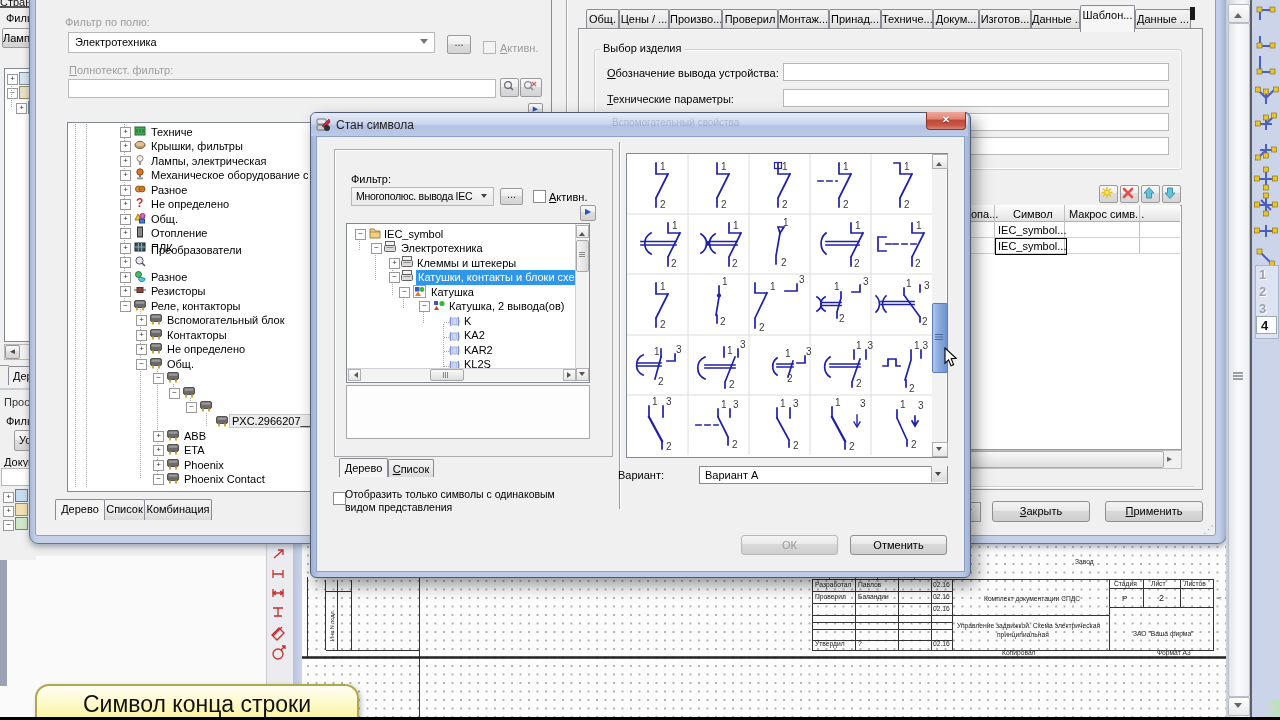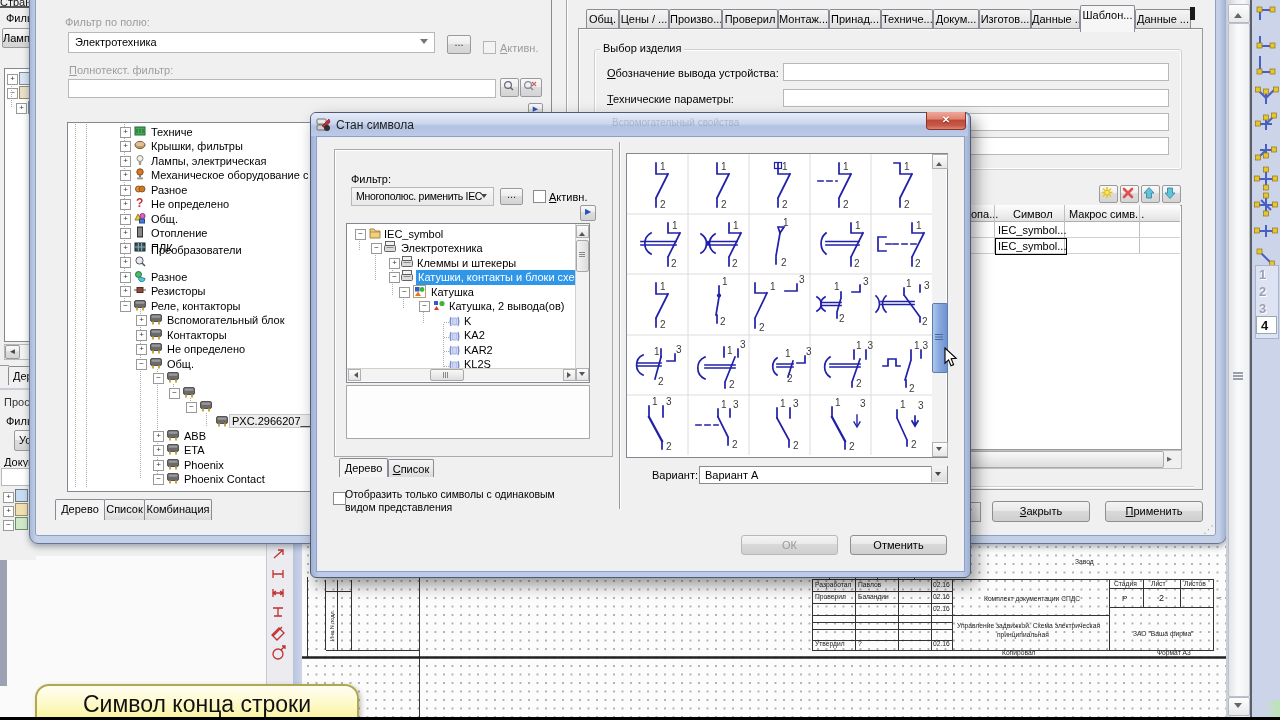--- a/index.html
+++ b/index.html
@@ -507,21 +507,21 @@
   <div class="ab" style="left:612px;top:117px;font-size:10px;color:rgba(70,80,110,0.25)">Вспомогательный свойства</div>
 
   <div class="ab" style="left:926px;top:112px;width:38px;height:17px;background:linear-gradient(#efa79b,#e08573 40%,#c04a38 50%,#c85948 80%,#d8887a);border:1px solid #8a3226;border-top:none;border-radius:0 1px 4px 4px;text-align:center">
     <span style="color:#fff;font-weight:bold;font-size:10px;line-height:16px;text-shadow:0 1px 1px #702018">✕</span></div>
 
   <div class="ab" style="left:316px;top:136px;width:647px;height:434px;background:#f0f0f0;border:1px solid #8ba0c6"></div>
 
   <div class="ab" style="left:334px;top:149px;width:277px;height:306px;background:#f0f0f0;border:1px solid #aaa;box-shadow:inset 1px 1px 0 #fff"></div>
   <div class="ab" style="left:351px;top:173px">Фильтр:</div>
   <div class="inp" style="left:351px;top:187px;width:141px;height:17px;background:linear-gradient(#f8f8f8,#e8e8e8)"></div>
-  <div class="ab" style="left:356px;top:190px;font-size:10.5px;letter-spacing:-0.3px">Многополюс. рименить IEC</div>
+  <div class="ab" style="left:356px;top:190px;font-size:10.5px;letter-spacing:-0.3px">Многополюс. вывода IEC</div>
   <div class="ab" style="left:481px;top:194px;width:0;height:0;border:3.5px solid transparent;border-top:4.5px solid #444"></div>
   <div class="tbtn" style="left:500px;top:188px;width:21px;height:15px;line-height:11px;color:#333">...</div>
   <div class="ab" style="left:533px;top:190px;width:11px;height:11px;background:#fff;border:1px solid #8a8a8a"></div>
   <div class="ab" style="left:549px;top:191px"><u>А</u>ктивн.</div>
   <div class="tbtn" style="left:580px;top:205px;width:14px;height:14px"><span style="color:#2a52be;font-size:8px;position:relative;top:-2px">▶</span></div>
 
   <div class="sunk" style="left:346px;top:223px;width:242px;height:158px"></div>
   <div id="dtree">
     <div class="dotv" style="left:359px;top:237px;height:14px"></div>
     <div class="dotv" style="left:375px;top:251px;height:29px"></div>
@@ -873,21 +873,21 @@
   </svg>
 
   <div class="ab" style="left:932px;top:154px;width:14px;height:301px;background:#f2f2f2"></div>
   <div class="ab" style="left:932px;top:154px;width:14px;height:13px;background:linear-gradient(#fdfdfd,#e6e6e6);border:1px solid #b0b0b0"></div>
   <div class="ab" style="left:935.5px;top:158.5px;width:0;height:0;border:3.5px solid transparent;border-bottom:4.5px solid #555"></div>
   <div class="ab" style="left:932px;top:303px;width:14px;height:68px;background:linear-gradient(90deg,#aec7ec,#86a8dc 45%,#6f94cf);border:1px solid #5a7cb0;border-radius:2px"></div>
   <div class="ab" style="left:935px;top:334px;width:8px;height:1px;background:#4a6a9a;box-shadow:0 2.5px 0 #4a6a9a,0 5px 0 #4a6a9a"></div>
   <div class="ab" style="left:932px;top:442px;width:14px;height:13px;background:linear-gradient(#fdfdfd,#e6e6e6);border:1px solid #b0b0b0"></div>
   <div class="ab" style="left:935.5px;top:446.5px;width:0;height:0;border:3.5px solid transparent;border-top:4.5px solid #555"></div>
 
-  <div class="ab" style="left:652px;top:469px">Вариант:</div>
+  <div class="ab" style="left:618px;top:469px">Вариант:</div>
   <div class="inp" style="left:699px;top:466px;width:247px;height:16px;border-color:#8a8a8a"></div>
   <div class="ab" style="left:705px;top:469px">Вариант А</div>
   <div class="ab" style="left:931px;top:466px;width:15px;height:16px;background:linear-gradient(#f4f4f4,#ddd);border-left:1px solid #aaa"></div>
   <div class="ab" style="left:935px;top:472px;width:0;height:0;border:3.5px solid transparent;border-top:4.5px solid #444"></div>
 
   <div class="btn" style="left:741px;top:535px;width:95px;height:18px;line-height:18px;color:#9a9a9a;border-color:#b8b8b8">ОК</div>
   <div class="btn" style="left:850px;top:535px;width:95px;height:18px;line-height:18px">Отменить</div>
 </div>
 
 <div id="overlays">

